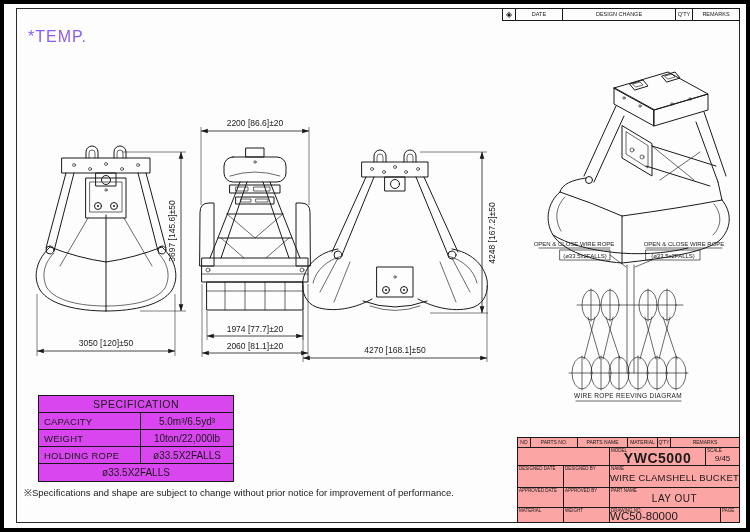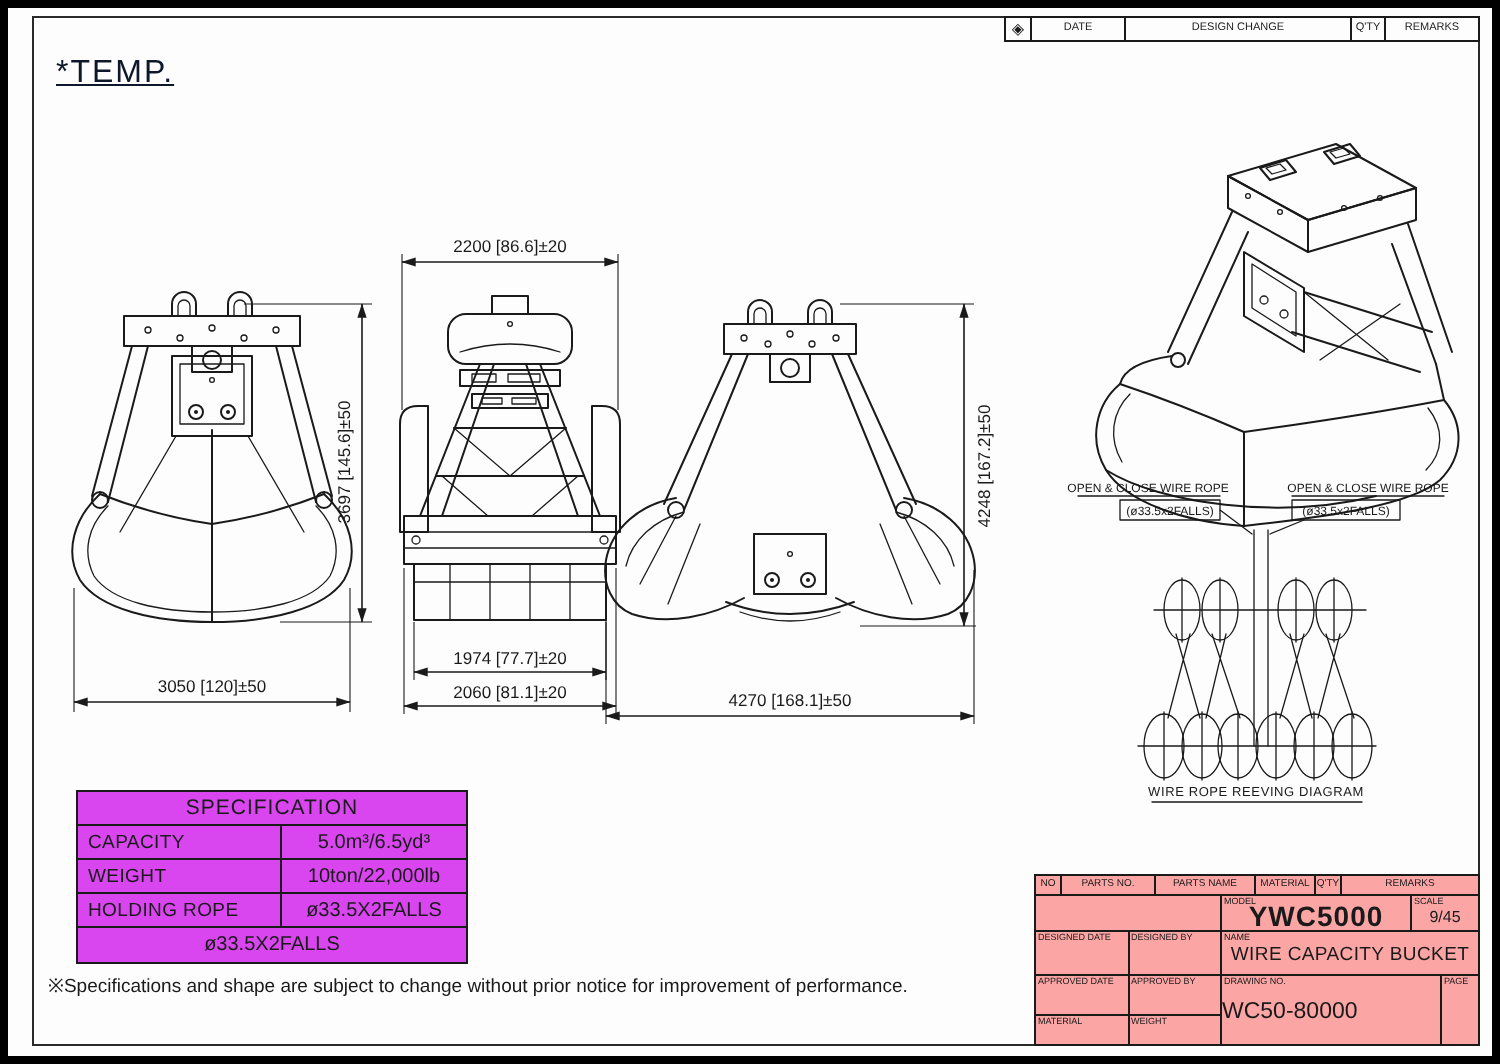--- a/index.html
+++ b/index.html
@@ -15,21 +15,21 @@
   .dt{stroke-width:0.65;}
   .fill{fill:#1a1a1a;stroke:none;}
   .el{stroke:#1a1a1a;stroke-width:0.55;}
   .dl{stroke:#1a1a1a;stroke-width:0.8;marker-start:url(#arw);marker-end:url(#arw);}
   svg text{font-family:"Liberation Sans",sans-serif;fill:#1a1a1a;stroke:none;}
   .dim{font-size:8.5px;}
   .rl{font-size:6px;}
   .rc{font-size:6.5px;letter-spacing:0.3px;}
 
   
-  .temp-note{position:absolute;left:28px;top:28px;font-size:16px;letter-spacing:1px;color:#0f172a;text-decoration:underline;}
+  .temp-note{position:absolute;left:28px;top:28px;font-size:16px;letter-spacing:1px;color:#8b5cf6;}
   .footer-note{position:absolute;left:24px;top:486px;font-size:9.5px;color:#1a1a1a;}
 
   
   .rev{position:absolute;left:502px;top:8px;width:238px;height:13px;border:1px solid #1a1a1a;display:flex;background:#fdfdfd;}
   .rev-cell{border-right:1px solid #1a1a1a;display:flex;align-items:center;justify-content:center;
             font-size:5.5px;line-height:1;height:100%;}
   .rev-cell:last-child{border-right:none;}
   .rev-mark{width:13px;font-size:8px;border-right:1px solid #1a1a1a;background:#fdfdfd;}
   .rev-date{width:47px;} .rev-dc{width:113px;} .rev-qty{width:17px;} .rev-rem{flex:1;}
 
@@ -376,21 +376,27 @@
             <span class="model-val">YWC5000</span>
           </div>
           <div class="cell-scale">
             <span class="tiny">SCALE</span>
             <span class="scale-val">9/45</span>
           </div>
         </div>
         <div class="tbr-row h22">
           <div class="cell-wide">
             <span class="tiny">NAME</span>
-            <span class="name-val">WIRE CAPACITY BUCKET</span>
+            <span class="name-val">WIRE CLAMSHELL BUCKET</span>
+          </div>
+        </div>
+        <div class="tbr-row h20">
+          <div class="cell-wide">
+            <span class="tiny">PART NAME</span>
+            <span class="part-val">LAY OUT</span>
           </div>
         </div>
         <div class="tbr-row h16">
           <div class="cell-dwg">
             <span class="tiny">DRAWING NO.</span>
             <span class="dwg-val">WC50-80000</span>
           </div>
           <div class="cell-page">
             <span class="tiny">PAGE</span>
           </div>

